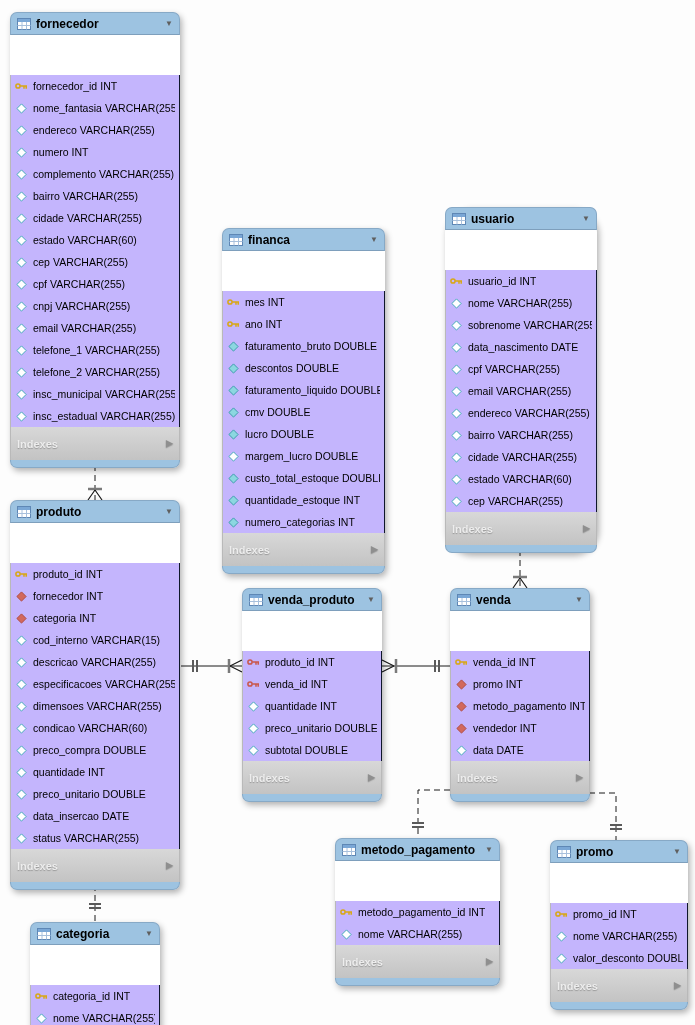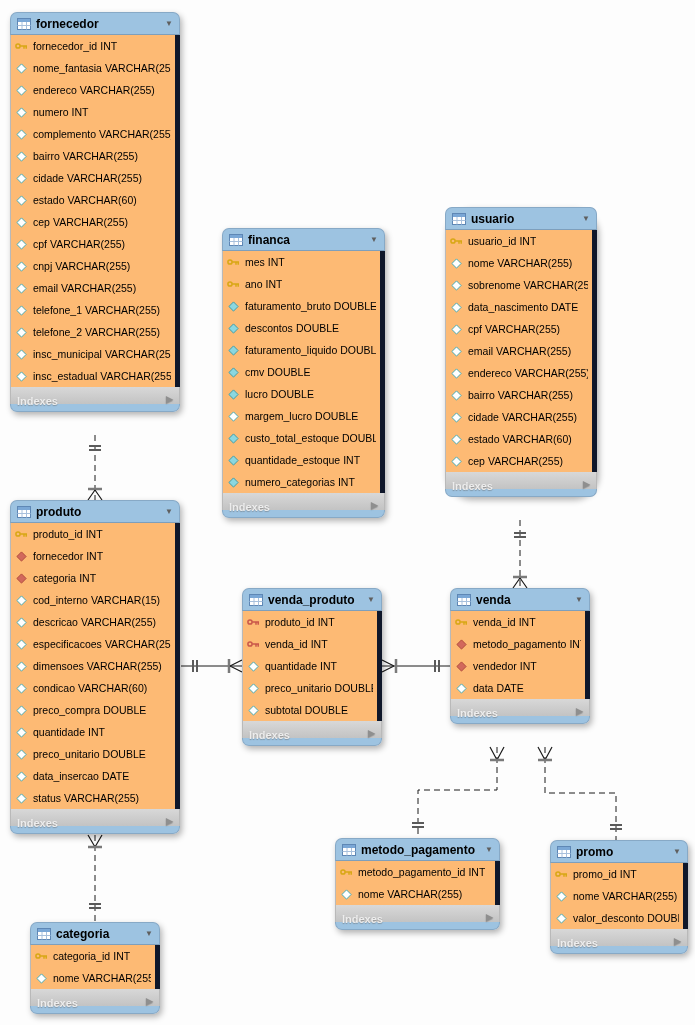--- a/index.html
+++ b/index.html
@@ -9,26 +9,26 @@
   #rel-layer .line{stroke:#1a1a1a;stroke-width:1;fill:none;}
   #rel-layer .dash{stroke-dasharray:6 4;}
   #rel-layer .one{stroke:#5a5a5a;stroke-width:2;fill:none;}
   #rel-layer .bar{stroke:#7a7a7a;stroke-width:2.5;fill:none;}
   #rel-layer .prong{stroke:#1a1a1a;stroke-width:1.2;fill:none;}
   .db-table{position:absolute;z-index:2;border-radius:7px;box-shadow:2px 3px 6px rgba(0,0,0,0.30);background:#fff;}
   .tbl-header{height:23px;box-sizing:border-box;background:#9DC3E1;border:1px solid #87A9C6;border-bottom:1px solid #7E9FBC;border-radius:7px 7px 0 0;display:flex;align-items:center;gap:5px;padding:0 6px;}
   .tbl-icon{display:flex;align-items:center;}
   .tbl-title{flex:1;font-size:12px;font-weight:bold;color:#000;white-space:nowrap;overflow:hidden;}
   .tbl-caret{font-size:8px;color:#5f5f5f;line-height:1;}
-  .tbl-body{background:#fdba74;border-left:1px solid #B9B9B9;border-right:5px solid #0f172a;}
+  .tbl-body{background:#c4b5fd;border-left:1px solid #B9B9B9;border-right:1px solid #0f172a;margin-top:40px;}
   .tbl-row{height:22px;display:flex;align-items:center;gap:5px;padding:0 4px;box-sizing:border-box;}
   .col-icon{display:flex;align-items:center;width:13px;justify-content:center;flex:none;}
   .col-text{font-size:10.5px;color:#000;white-space:nowrap;overflow:hidden;}
   .col-text .cname{margin-right:3px;}
-  .tbl-footer{height:17px;box-sizing:border-box;background:linear-gradient(#D8D8D8,#C3C3C3);border-left:1px solid #B9B9B9;border-right:1px solid #B9B9B9;display:flex;padding:8px 6px;font-size:11px;font-weight:bold;color:#EDEDED;text-shadow:0 1px 1px rgba(90,90,90,0.45);}
+  .tbl-footer{height:33px;box-sizing:border-box;background:linear-gradient(#D8D8D8,#C3C3C3);border-left:1px solid #B9B9B9;border-right:1px solid #B9B9B9;display:flex;align-items:center;padding:8px 6px;font-size:11px;font-weight:bold;color:#EDEDED;text-shadow:0 1px 1px rgba(90,90,90,0.45);}
   .footer-arrow{margin-left:auto;color:#8F8F8F;font-size:9px;line-height:1;}
   .tbl-strip{height:7px;background:#9DC3E1;border:1px solid #87A9C6;border-top:none;border-radius:0 0 7px 7px;}
 </style>
 </head>
 <body>
 
 <div id="canvas">
 
   <svg id="rel-layer" width="695" height="1025">
 
@@ -659,20 +659,28 @@
               </svg>
             </span>
             <span class="col-text"><span class="cname">venda_id</span><span class="ctype">INT</span></span>
           </div>
           <div class="tbl-row">
             <span class="col-icon">
               <svg width="11" height="11" viewBox="0 0 11 11">
                 <path d="M5.5 0.9 L10.1 5.5 L5.5 10.1 L0.9 5.5 Z" fill="#D2685C" stroke="#B04A3E" stroke-width="1"></path>
               </svg>
             </span>
+            <span class="col-text"><span class="cname">promo</span><span class="ctype">INT</span></span>
+          </div>
+          <div class="tbl-row">
+            <span class="col-icon">
+              <svg width="11" height="11" viewBox="0 0 11 11">
+                <path d="M5.5 0.9 L10.1 5.5 L5.5 10.1 L0.9 5.5 Z" fill="#D2685C" stroke="#B04A3E" stroke-width="1"></path>
+              </svg>
+            </span>
             <span class="col-text"><span class="cname">metodo_pagamento</span><span class="ctype">INT</span></span>
           </div>
           <div class="tbl-row">
             <span class="col-icon">
               <svg width="11" height="11" viewBox="0 0 11 11">
                 <path d="M5.5 0.9 L10.1 5.5 L5.5 10.1 L0.9 5.5 Z" fill="#D2685C" stroke="#B04A3E" stroke-width="1"></path>
               </svg>
             </span>
             <span class="col-text"><span class="cname">vendedor</span><span class="ctype">INT</span></span>
           </div>

